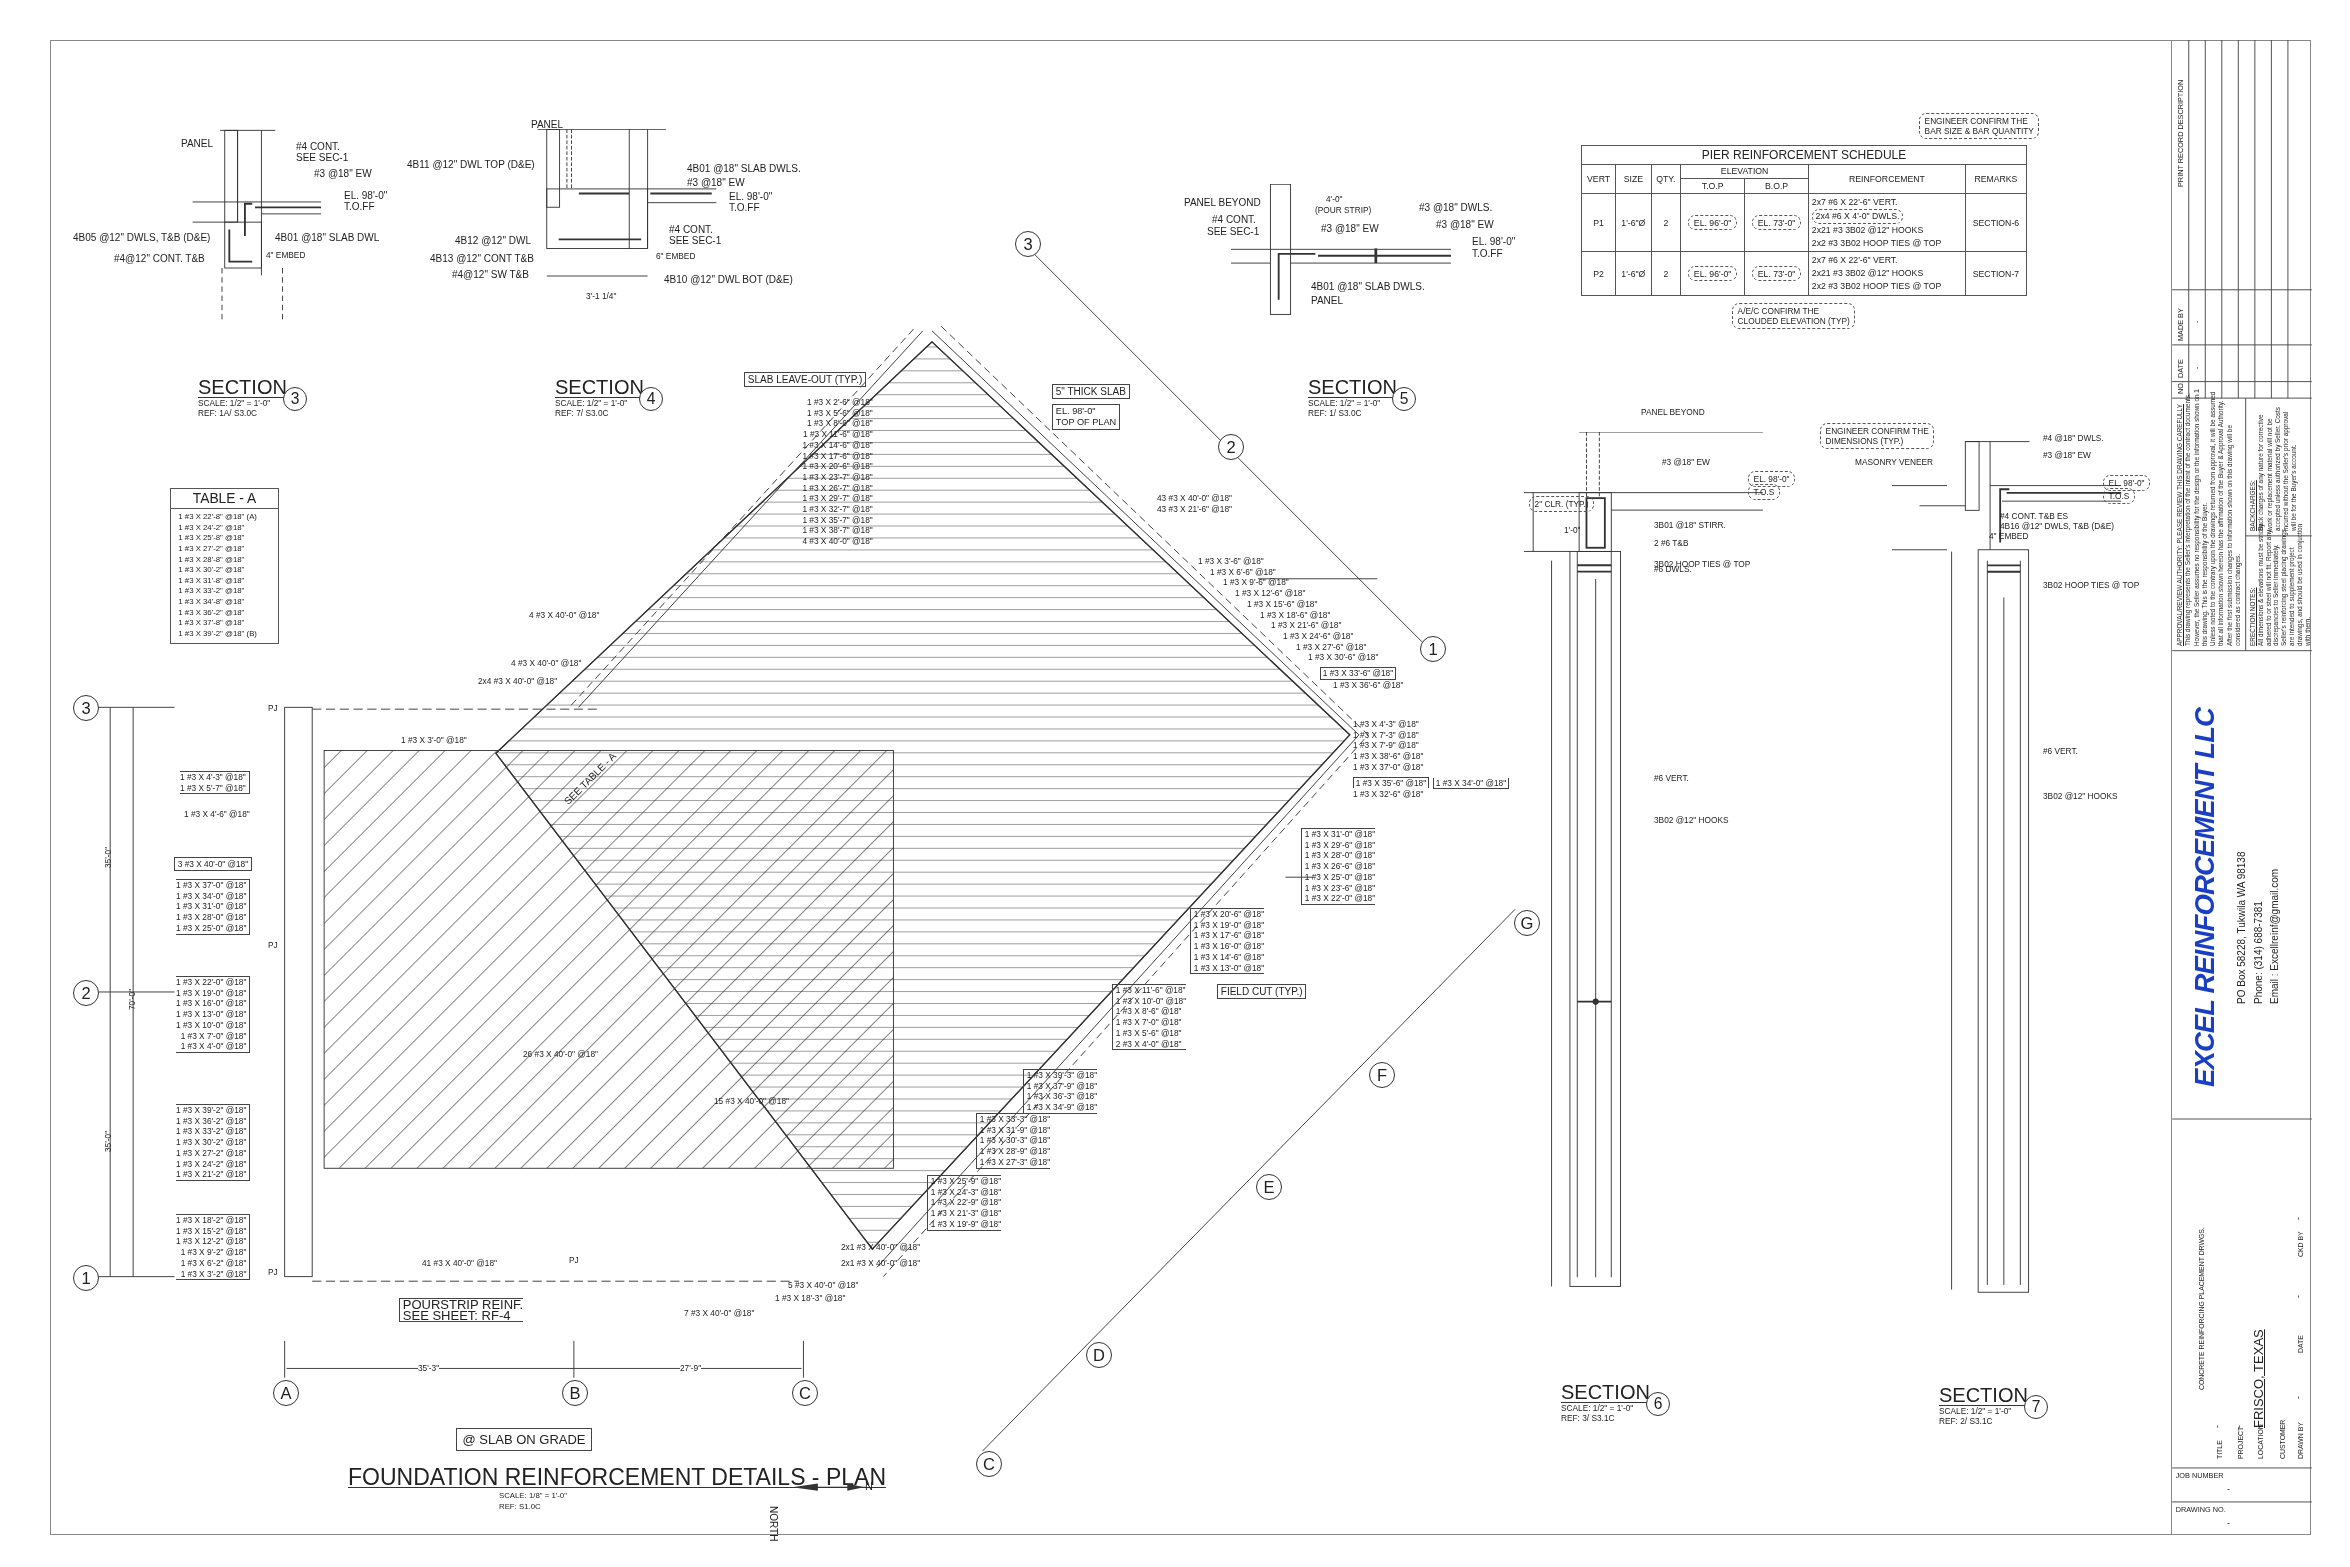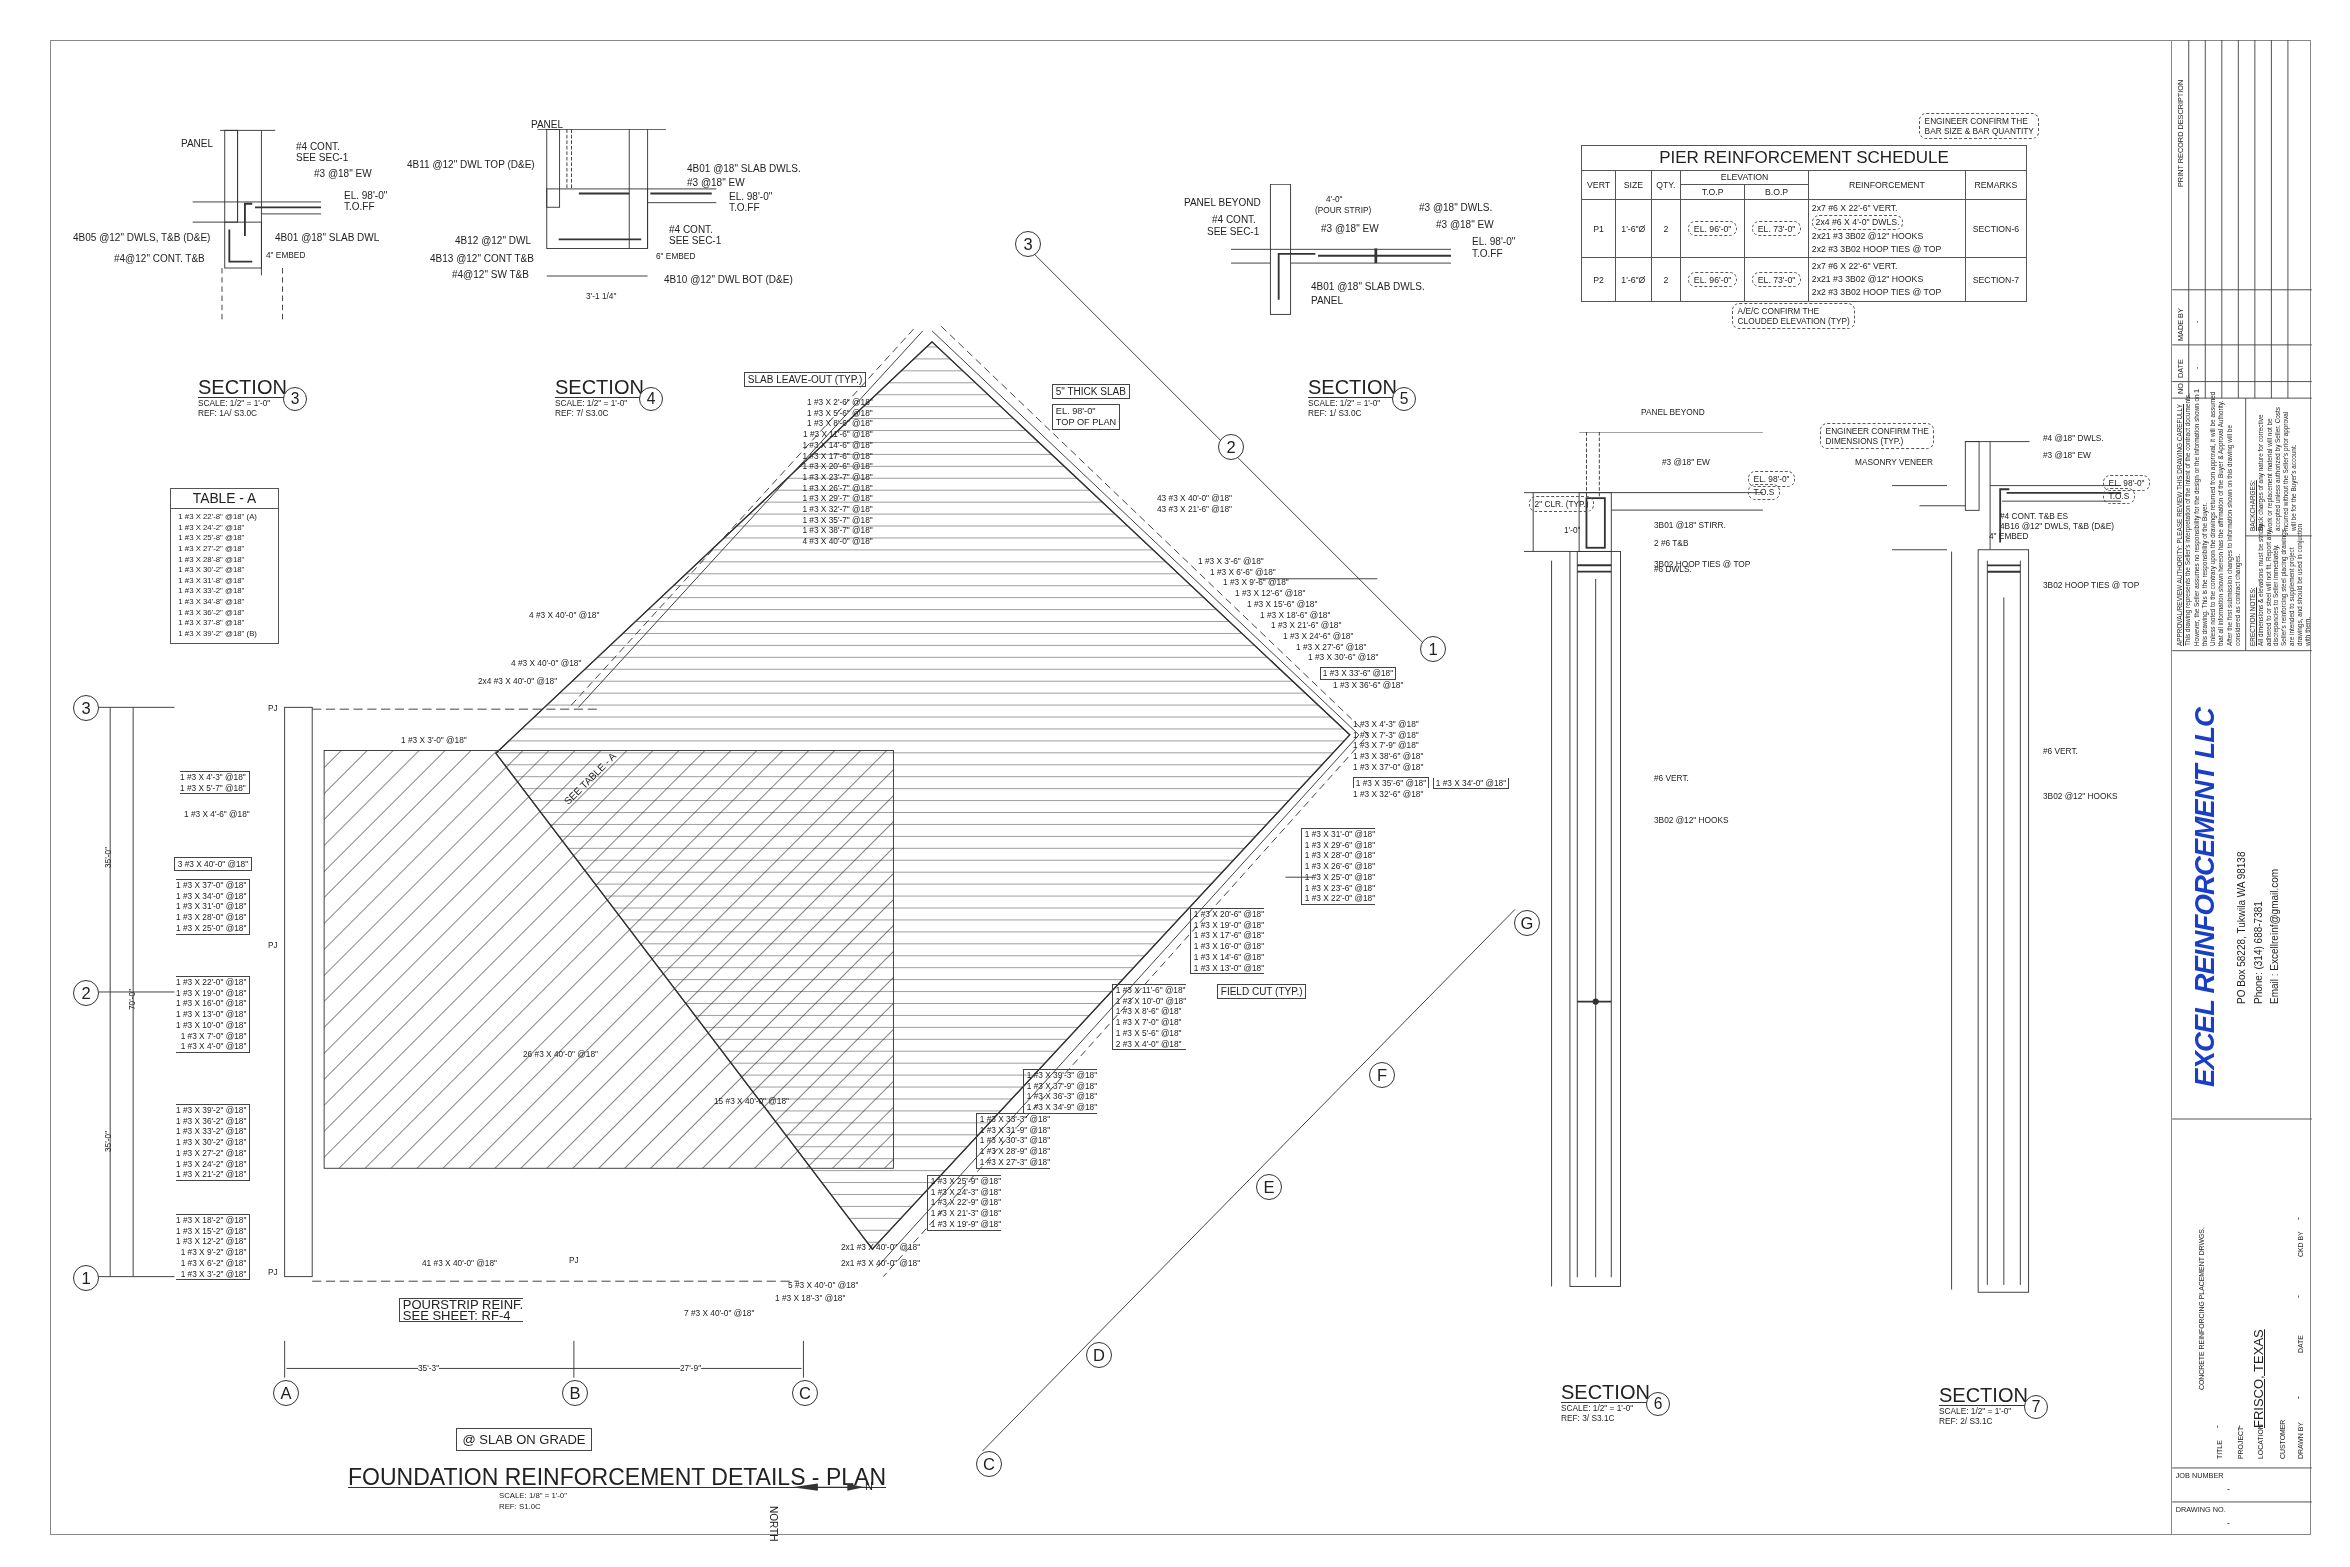--- a/index.html
+++ b/index.html
@@ -10,21 +10,21 @@
   .t-sm{font-size:8.3px;}
   .box{border:0.9px solid #444;padding:0.9px 2.8px;}
   .cloud{border:0.9px dashed #555;border-radius:7.3px;padding:1.8px 4.6px;}
   .sec-title{position:absolute;font-size:20px;border-bottom:1.4px solid #333;line-height:20px;padding-right:3.7px;}
   .sec-sub{position:absolute;font-size:8.3px;line-height:10px;}
   .circle{position:absolute;width:22px;height:22px;border:1.4px solid #333;border-radius:50%;text-align:center;line-height:22px;font-size:15.6px;background:#fff;}
   .grid-bubble{position:absolute;width:24px;height:24px;border:1.4px solid #333;border-radius:50%;text-align:center;line-height:24px;font-size:16.5px;background:#fff;}
   
   table.pier{position:absolute;left:1581px;top:145px;width:446px;border-collapse:collapse;font-size:8.7px;}
   table.pier td,table.pier th{border:0.9px solid #555;text-align:center;padding:1.8px 2.8px;font-weight:normal;}
-  table.pier .ttl{font-size:17px;}
+  table.pier .ttl{font-size:12px;}
   table.pier td.reinf{text-align:left;line-height:13px;}
   .tableA{position:absolute;left:170px;top:488px;width:107px;border:0.9px solid #555;}
   .tableA .hd{font-size:13.8px;text-align:center;border-bottom:0.9px solid #555;padding:1.8px 0;}
   .tableA .row{font-size:7.8px;padding:0 0 0 7.3px;line-height:10.6px;white-space:nowrap;}
   .tableA .rows{padding:3.7px 0 3.7px 0;}
   
   .tb{position:absolute;left:2171px;top:40px;width:140px;height:1495px;border-left:1.8px solid #888;}
   .vert{position:absolute;transform-origin:left top;transform:rotate(-90deg);white-space:nowrap;}
   .lbl-group{position:absolute;}
   .lbl-group div{font-size:8.3px;line-height:10.7px;white-space:nowrap;}

